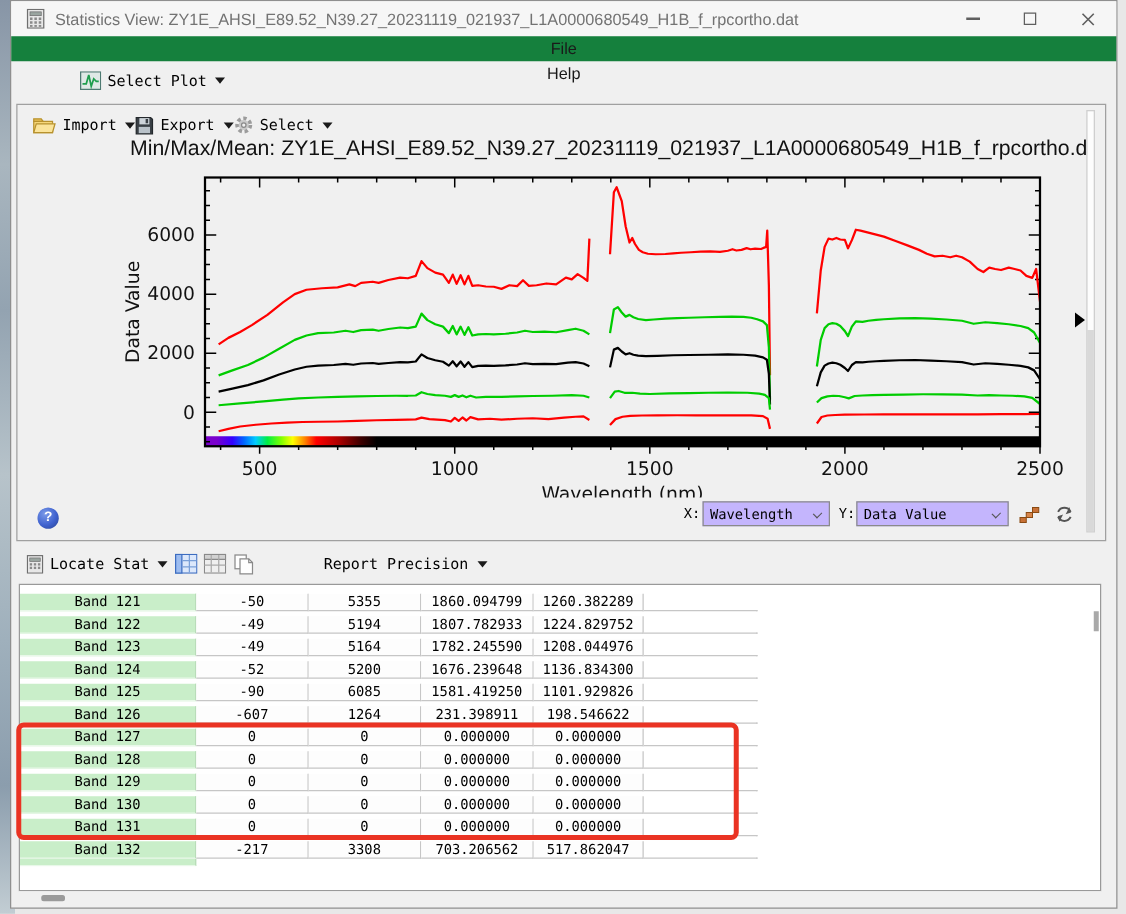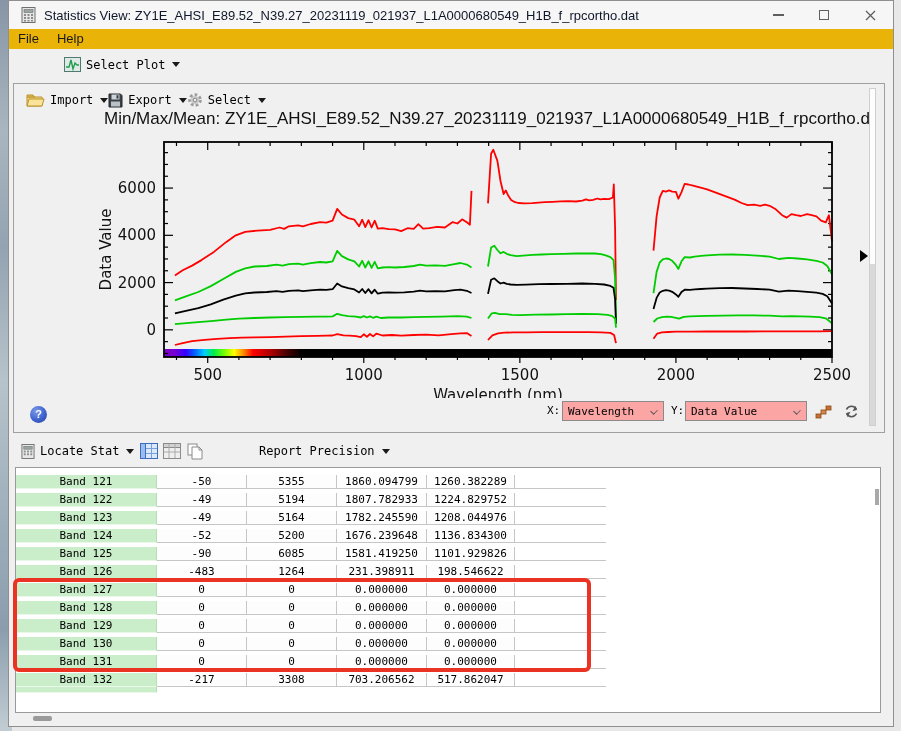--- a/index.html
+++ b/index.html
@@ -6,49 +6,49 @@
   html,body { width:901px; height:731px; overflow:hidden; background:#e8e8e8;
               font-family:"Liberation Sans", sans-serif; }
   .desktop { position:absolute; left:0; top:0; width:12px; height:731px;
     background:linear-gradient(180deg,#8795a6 0%,#a9b6bf 18%,#93a3b1 34%,#b7c3ca 52%,#9fb0bc 70%,#8b9dad 86%,#c2cdd3 100%); }
   .window { position:absolute; left:8px; top:0; width:886px; height:727px;
     background:#f0f0f0; border:1px solid #8f8f8f; }
   
   .titlebar { position:absolute; left:0; top:0; width:100%; height:28px; background:#f6f6f6;
     display:flex; align-items:center; }
   .titlebar .app-ico { margin-left:12px; }
-  .title-text { margin-left:8px; font-size:13px; color:#0f172a; white-space:nowrap;
+  .title-text { margin-left:8px; font-size:13px; color:#737373; white-space:nowrap;
     overflow:hidden; max-width:700px; }
   .win-controls { position:absolute; right:0; top:0; height:28px; display:flex; }
   .win-btn { width:46px; height:28px; display:flex; align-items:center; justify-content:center; }
   .glyph-min { width:11px; height:1.5px; background:#5f5f5f; }
   .glyph-max { width:10px; height:10px; border:1.2px solid #5f5f5f; }
   
-  .menubar { position:absolute; left:0; top:28px; width:100%; height:20px; background:#eab308;
-    display:flex; align-items:center; font-size:13px; color:#1a1a1a; }
+  .menubar { position:absolute; left:0; top:28px; width:100%; height:20px; background:#15803d;
+    display:flex; align-items:center; font-size:13px; color:#1a1a1a;flex-direction:column; }
   .menu-item { padding:0 9px; height:20px; line-height:20px; }
   
   .mono { font-family:"DejaVu Sans Mono", monospace; }
   .selectplot-row { position:absolute; left:0; top:52px; width:100%; height:28px; }
   .tool-btn { display:inline-flex; align-items:center; gap:5px; font-size:12px; color:#000; }
   .drop-arrow { width:0; height:0; border-left:4px solid transparent; border-right:4px solid transparent;
     border-top:5px solid #1a1a1a; margin-left:2px; }
   
   .plot-panel { position:absolute; left:4px; top:82px; width:872px; height:350px;
     border:1px solid #a0a0a0; background:#f0f0f0; }
   .table-panel { position:absolute; left:4px; top:436px; width:872px; height:288px; background:#f0f0f0; }
   .plot-toolbar { position:absolute; left:12px; top:5px; height:22px; display:flex; align-items:center; }
   .chart-title { position:absolute; left:90px; top:25px; width:770px; height:24px;
     font-size:17px; color:#111; white-space:nowrap; overflow:hidden; }
   .bottom-controls { position:absolute; left:0; top:314px; width:866px; height:30px; }
   .help-badge { position:absolute; left:16px; top:8px; width:17px; height:17px; border-radius:50%;
     background:radial-gradient(circle at 35% 30%, #7b9ae8, #3f62cf 55%, #27418f);
     color:#fff; font-size:11px; font-weight:bold; text-align:center; line-height:17px; }
   .axis-lab { position:absolute; top:6px; font-size:11px; color:#000; }
-  .combo { position:absolute; top:3px; height:20px; background:#fca5a5; border:1px solid #8a8a8a;
+  .combo { position:absolute; top:3px; height:20px; background:#c4b5fd; border:1px solid #8a8a8a;
     font-size:11px; color:#000; display:flex; align-items:center; padding-left:5px; }
   .combo .chev { position:absolute; right:6px; top:6px; width:6px; height:6px;
     border-left:1.4px solid #555; border-bottom:1.4px solid #555; transform:rotate(-45deg) scale(1,.8); }
   .side-strip { position:absolute; right:8px; top:4px; width:7px; height:338px;
     background:linear-gradient(180deg,#fdfdfd 0 52%,#d9d9d9 52%); border:1px solid #cfcfcf; }
   .expander { position:absolute; right:16px; top:166px; width:0; height:0;
     border-top:6px solid transparent; border-bottom:6px solid transparent; border-left:8px solid #000; }
   
   .table-toolbar { position:absolute; left:0; top:0; width:100%; height:28px; display:flex; align-items:center; }
   .sq-btn { width:19px; height:19px; display:flex; align-items:center; justify-content:center; }
@@ -400,21 +400,21 @@
           <div class="trow">
     <div class="tcell band">Band 125</div>
     <div class="tcell c1">-90</div>
     <div class="tcell c2">6085</div>
     <div class="tcell c3">1581.419250</div>
     <div class="tcell c4">1101.929826</div>
     <div class="tcell c5"></div>
   </div>
           <div class="trow">
     <div class="tcell band">Band 126</div>
-    <div class="tcell c1">-483</div>
+    <div class="tcell c1">-607</div>
     <div class="tcell c2">1264</div>
     <div class="tcell c3">231.398911</div>
     <div class="tcell c4">198.546622</div>
     <div class="tcell c5"></div>
   </div>
           <div class="trow">
     <div class="tcell band">Band 127</div>
     <div class="tcell c1">0</div>
     <div class="tcell c2">0</div>
     <div class="tcell c3">0.000000</div>

